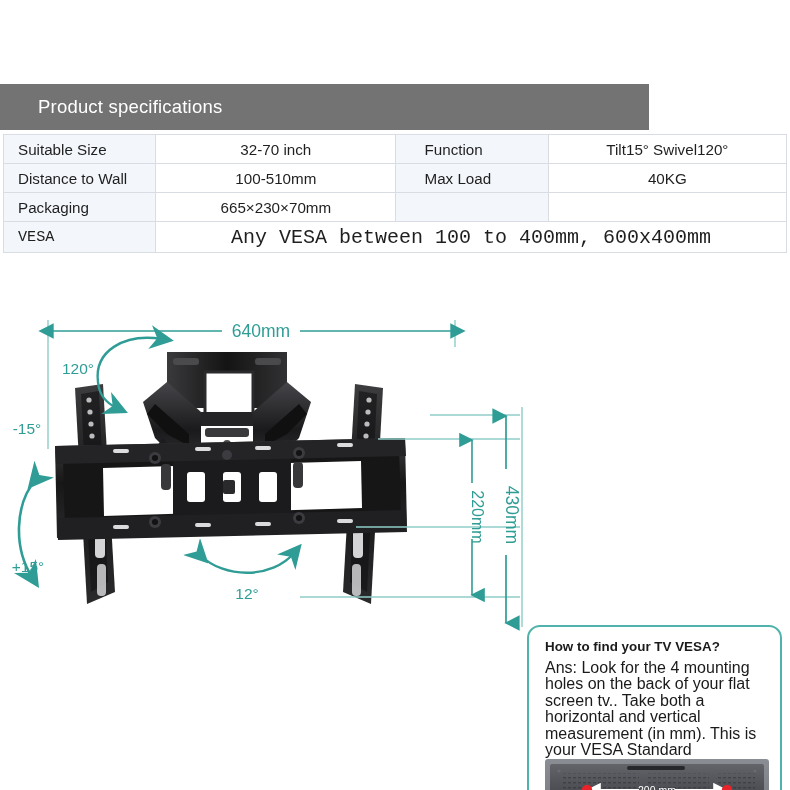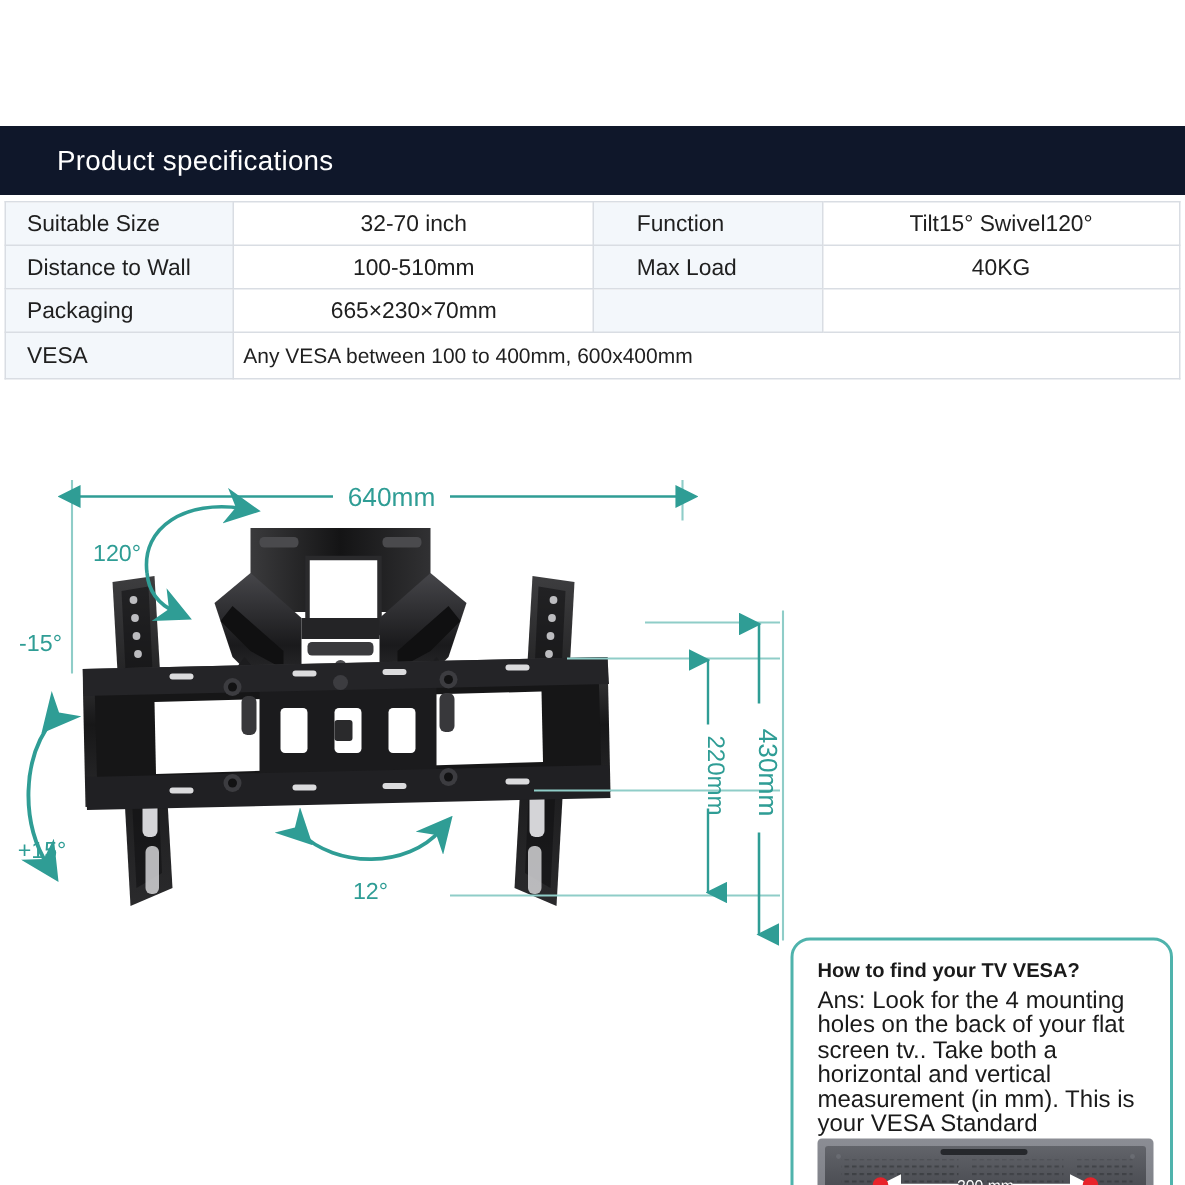--- a/index.html
+++ b/index.html
@@ -13,22 +13,22 @@
     position: relative;
     overflow: hidden;
     font-family: "Liberation Sans", sans-serif;
     color: #222;
   }
 
   
   #spec-header {
     position: absolute;
     left: 0; top: 84px;
-    width: 790px; height: 46px;
-    background: #0f172a;
+    width: 649px; height: 46px;
+    background: #737373;
     box-sizing: border-box;
   }
   #spec-header .title {
     position: absolute;
     left: 38px; top: 50%;
     transform: translateY(-50%);
     color: #ffffff;
     font-size: 18.5px;
     letter-spacing: .2px;
     white-space: nowrap;
@@ -58,25 +58,26 @@
     padding-left: 14px;
   }
   #spec-table td.label.c3 {
     padding-left: 28px;
   }
   #spec-table td.value {
     background: #ffffff;
     text-align: center;
   }
   #spec-table td.vesa-value {
-    text-align: left;
-    font-size: 14px;
+    text-align: center;
+    font-size: 20px;
   }
   #spec-table tr.vesa-row td {
     height: 30px;
+    font-family: Liberation Mono, monospace;
   }
   .col-a { width: 152px; }
   .col-b { width: 240px; }
   .col-c { width: 152px; }
   .col-d { width: 238px; }
 
   
   #diagram {
     position: absolute;
     left: 0; top: 287px;

